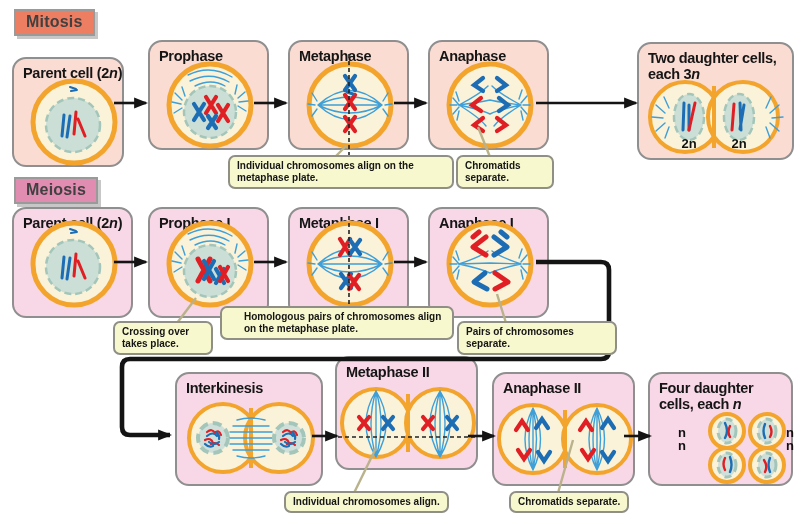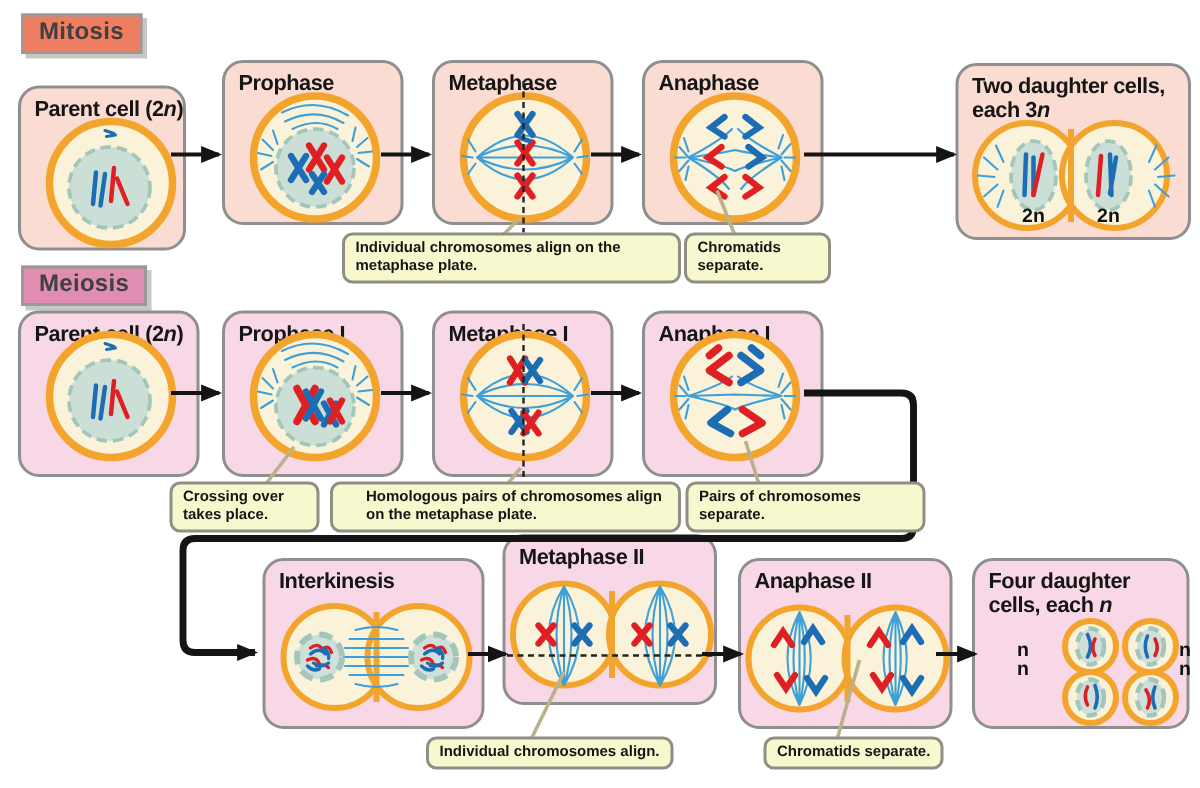--- a/index.html
+++ b/index.html
@@ -263,18 +263,18 @@
     <path class="ar" d="M394,262 H426"></path>
     <path class="thick" d="M536,262 H601 Q609,262 609,270 V351 Q609,359 601,359 H130 Q122,359 122,367 V427 Q122,435 130,435 H170"></path>
     <path class="ar" d="M312,436 H337"></path>
     <path class="ar" d="M468,436 H494"></path>
     <path class="ar" d="M624,436 H650"></path>
   </svg>
 
   <div class="callout" style="left:228px;top:155px;width:226px;">Individual chromosomes align on the metaphase plate.</div>
   <div class="callout" style="left:456px;top:155px;width:98px;">Chromatids separate.</div>
   <div class="callout" style="left:113px;top:321px;width:100px;">Crossing over takes place.</div>
-  <div class="callout" style="left:220px;top:321px;width:234px;padding-left:22px;">Homologous pairs of chromosomes align on the metaphase plate.</div>
+  <div class="callout" style="left:220px;top:306px;width:234px;padding-left:22px;">Homologous pairs of chromosomes align on the metaphase plate.</div>
   <div class="callout" style="left:457px;top:321px;width:160px;">Pairs of chromosomes separate.</div>
   <div class="callout nowrap" style="left:284px;top:491px;">Individual chromosomes align.</div>
   <div class="callout nowrap" style="left:509px;top:491px;">Chromatids separate.</div>
 
 </div>
 
 </body></html>

